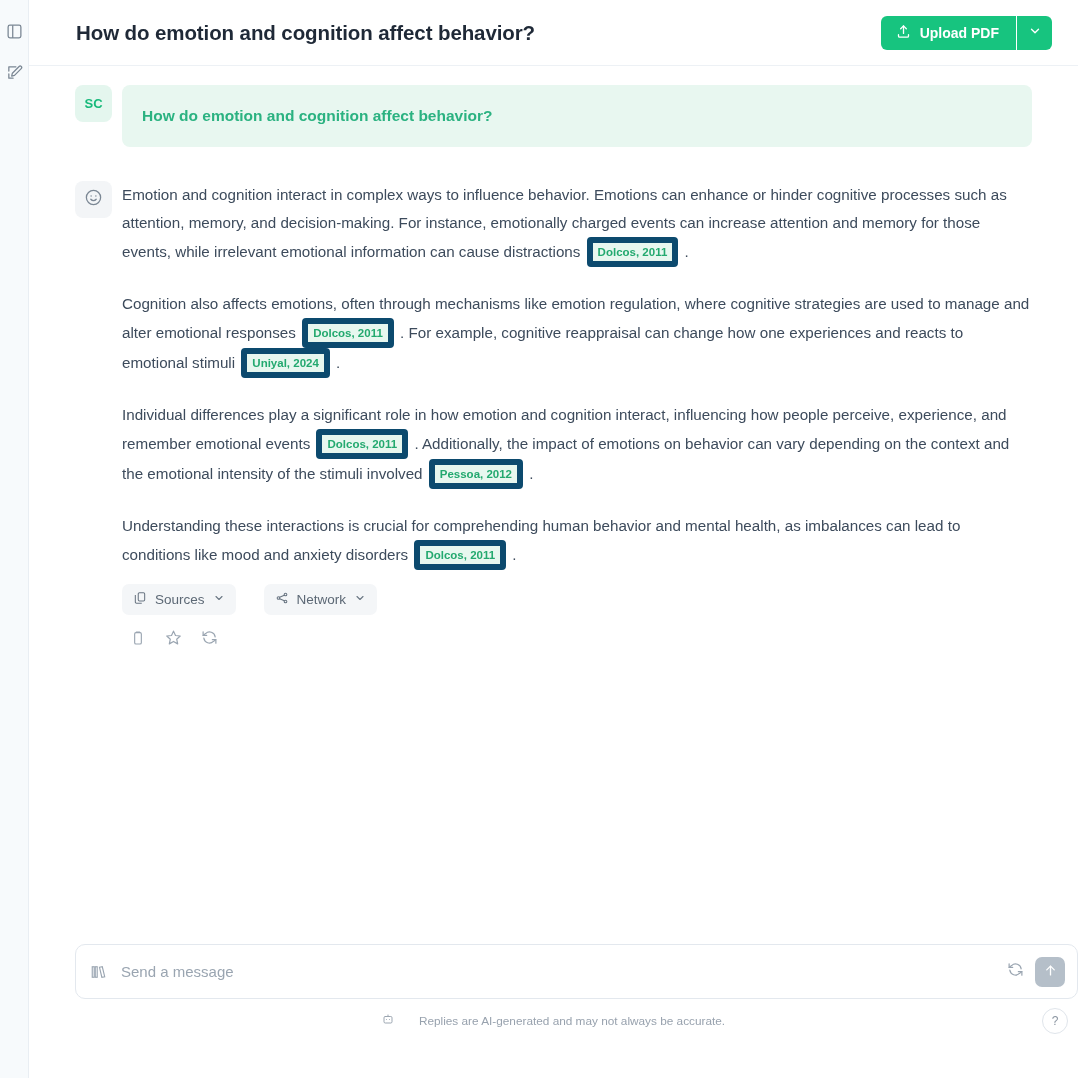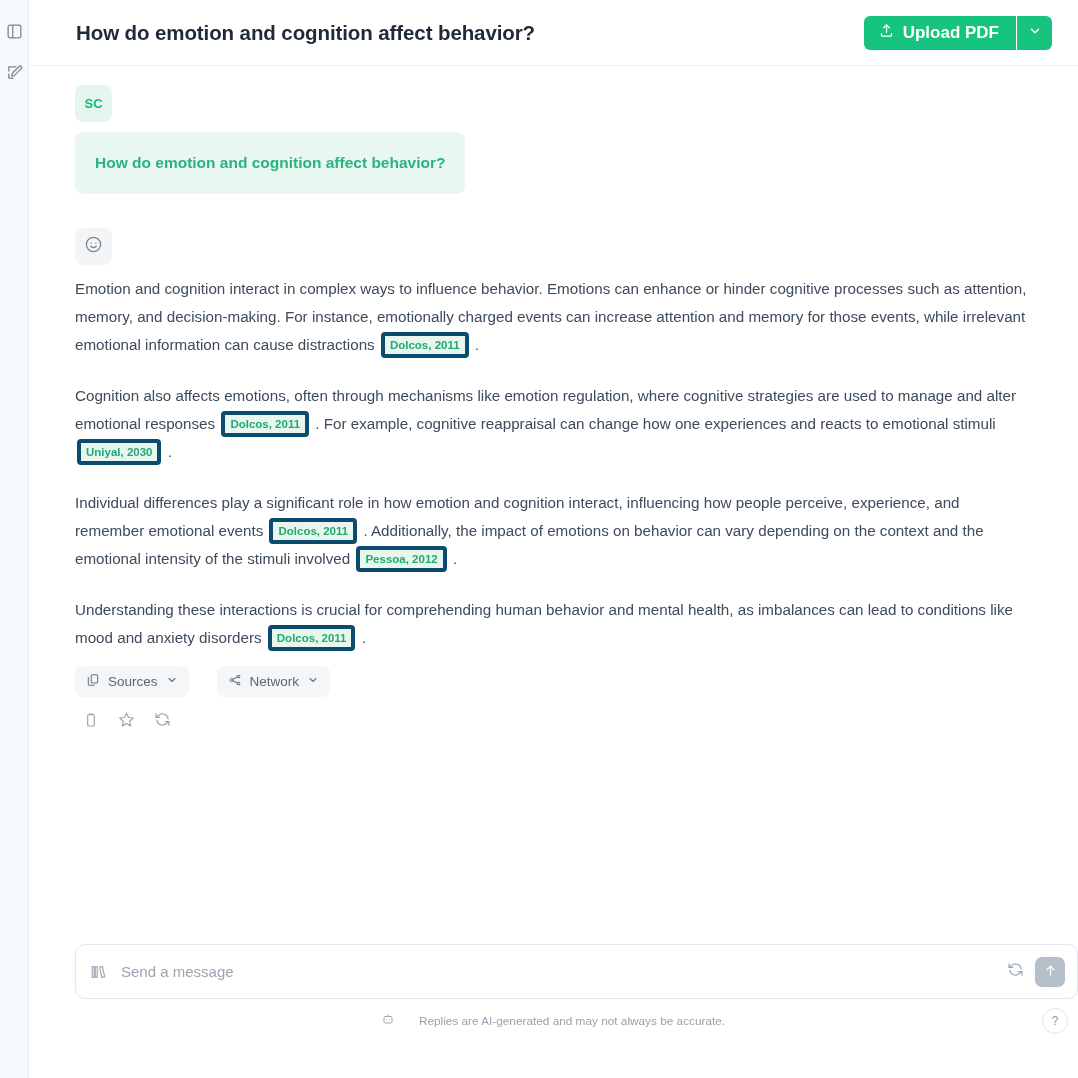--- a/index.html
+++ b/index.html
@@ -36,35 +36,35 @@
   }
   .page-title {
     font-size: 20.5px; font-weight: bold; color: #1f2937; letter-spacing: -0.1px;
     white-space: nowrap;
   }
   .upload-group { display: flex; align-items: stretch; height: 34px; }
   .upload-main {
     background: #17c47f; color: #fff; border: none;
     display: flex; align-items: center; gap: 9px;
     padding: 0 17px 0 15px;
-    font-size: 17px; font-weight: bold;
+    font-size: 14px; font-weight: bold;
     border-radius: 6px 0 0 6px; cursor: pointer;
     font-family: "Liberation Sans", sans-serif;
   }
   .upload-divider { width: 1px; background: #ffffff; opacity: .85; }
   .upload-caret {
     background: #17c47f; color: #fff; border: none;
     width: 35px; display: flex; align-items: center; justify-content: center;
     border-radius: 0 6px 6px 0; cursor: pointer;
   }
 
   
   .convo { position: absolute; left: 29px; top: 66px; width: 1049px; height: 912px; overflow: hidden; }
 
-  .msg-row { display: flex; align-items: flex-start; gap: 10px; padding: 0 46px; flex-direction: column; }
+  .msg-row { display: flex; align-items: flex-start; gap: 10px; padding: 0 46px; }
   .user-row { margin-top: 19px; }
 
   .avatar-user {
     width: 37px; height: 37px; border-radius: 8px;
     background: #e4f6ee; color: #16b97a;
     display: flex; align-items: center; justify-content: center;
     font-size: 13px; font-weight: bold; flex: 0 0 auto;
   }
   .bubble-user {
     flex: 1 1 auto; background: #e8f7f0; border-radius: 8px;
@@ -79,21 +79,21 @@
     color: #7b8794; flex: 0 0 auto;
   }
   .answer { flex: 1 1 auto; padding-right: 0; }
   .answer p {
     margin: 0 0 23px 0; font-size: 15.2px; line-height: 28px; color: #3d4b5c;
   }
   .answer p:last-of-type { margin-bottom: 14px; }
 
   .cite {
     display: inline-block; vertical-align: 1px;
-    background: #e7f7ef; border: 4px solid #0c4a6e; color: #23a96f;
+    background: #e7f7ef; border: 6px solid #0c4a6e; color: #23a96f;
     font-size: 11.5px; line-height: 14px; font-weight: bold;
     padding: 2px 5px; border-radius: 4px; margin: 0 2px; cursor: pointer;
     white-space: nowrap;
   }
 
   
   .tool-row { display: flex; gap: 28px; margin-top: 4px; }
   .tool-chip {
     display: inline-flex; align-items: center; gap: 8px;
     background: #f4f6f8; border: none; border-radius: 7px;
@@ -204,21 +204,21 @@
               <circle cx="9" cy="10" r="0.9" fill="currentColor" stroke="none"></circle>
             <circle cx="15" cy="10" r="0.9" fill="currentColor" stroke="none"></circle>
               <path d="M8.6 14.2a4.4 4.4 0 0 0 6.8 0"></path>
           </svg>
         </span>
       </div>
 
       <div class="answer">
         <div id="paragraphs">
             <p>Emotion and cognition interact in complex ways to influence behavior. Emotions can enhance or hinder cognitive processes such as attention, memory, and decision-making. For instance, emotionally charged events can increase attention and memory for those events, while irrelevant emotional information can cause distractions <span class="cite">Dolcos, 2011</span> .</p>
-            <p>Cognition also affects emotions, often through mechanisms like emotion regulation, where cognitive strategies are used to manage and alter emotional responses <span class="cite">Dolcos, 2011</span> . For example, cognitive reappraisal can change how one experiences and reacts to emotional stimuli <span class="cite">Uniyal, 2030</span> .</p>
+            <p>Cognition also affects emotions, often through mechanisms like emotion regulation, where cognitive strategies are used to manage and alter emotional responses <span class="cite">Dolcos, 2011</span> . For example, cognitive reappraisal can change how one experiences and reacts to emotional stimuli <span class="cite">Uniyal, 2024</span> .</p>
             <p>Individual differences play a significant role in how emotion and cognition interact, influencing how people perceive, experience, and remember emotional events <span class="cite">Dolcos, 2011</span> . Additionally, the impact of emotions on behavior can vary depending on the context and the emotional intensity of the stimuli involved <span class="cite">Pessoa, 2012</span> .</p>
             <p>Understanding these interactions is crucial for comprehending human behavior and mental health, as imbalances can lead to conditions like mood and anxiety disorders <span class="cite">Dolcos, 2011</span> .</p>
           </div>
 
         <div class="tool-row">
           <button class="tool-chip">
             <span>
               <svg width="14" height="14" viewBox="0 0 24 24" fill="none" stroke="currentColor" stroke-width="1.8" stroke-linejoin="round">
                 <rect x="9" y="3" width="11" height="14" rx="2"></rect>
                   <path d="M15 21H6a2 2 0 0 1-2-2V7"></path>

